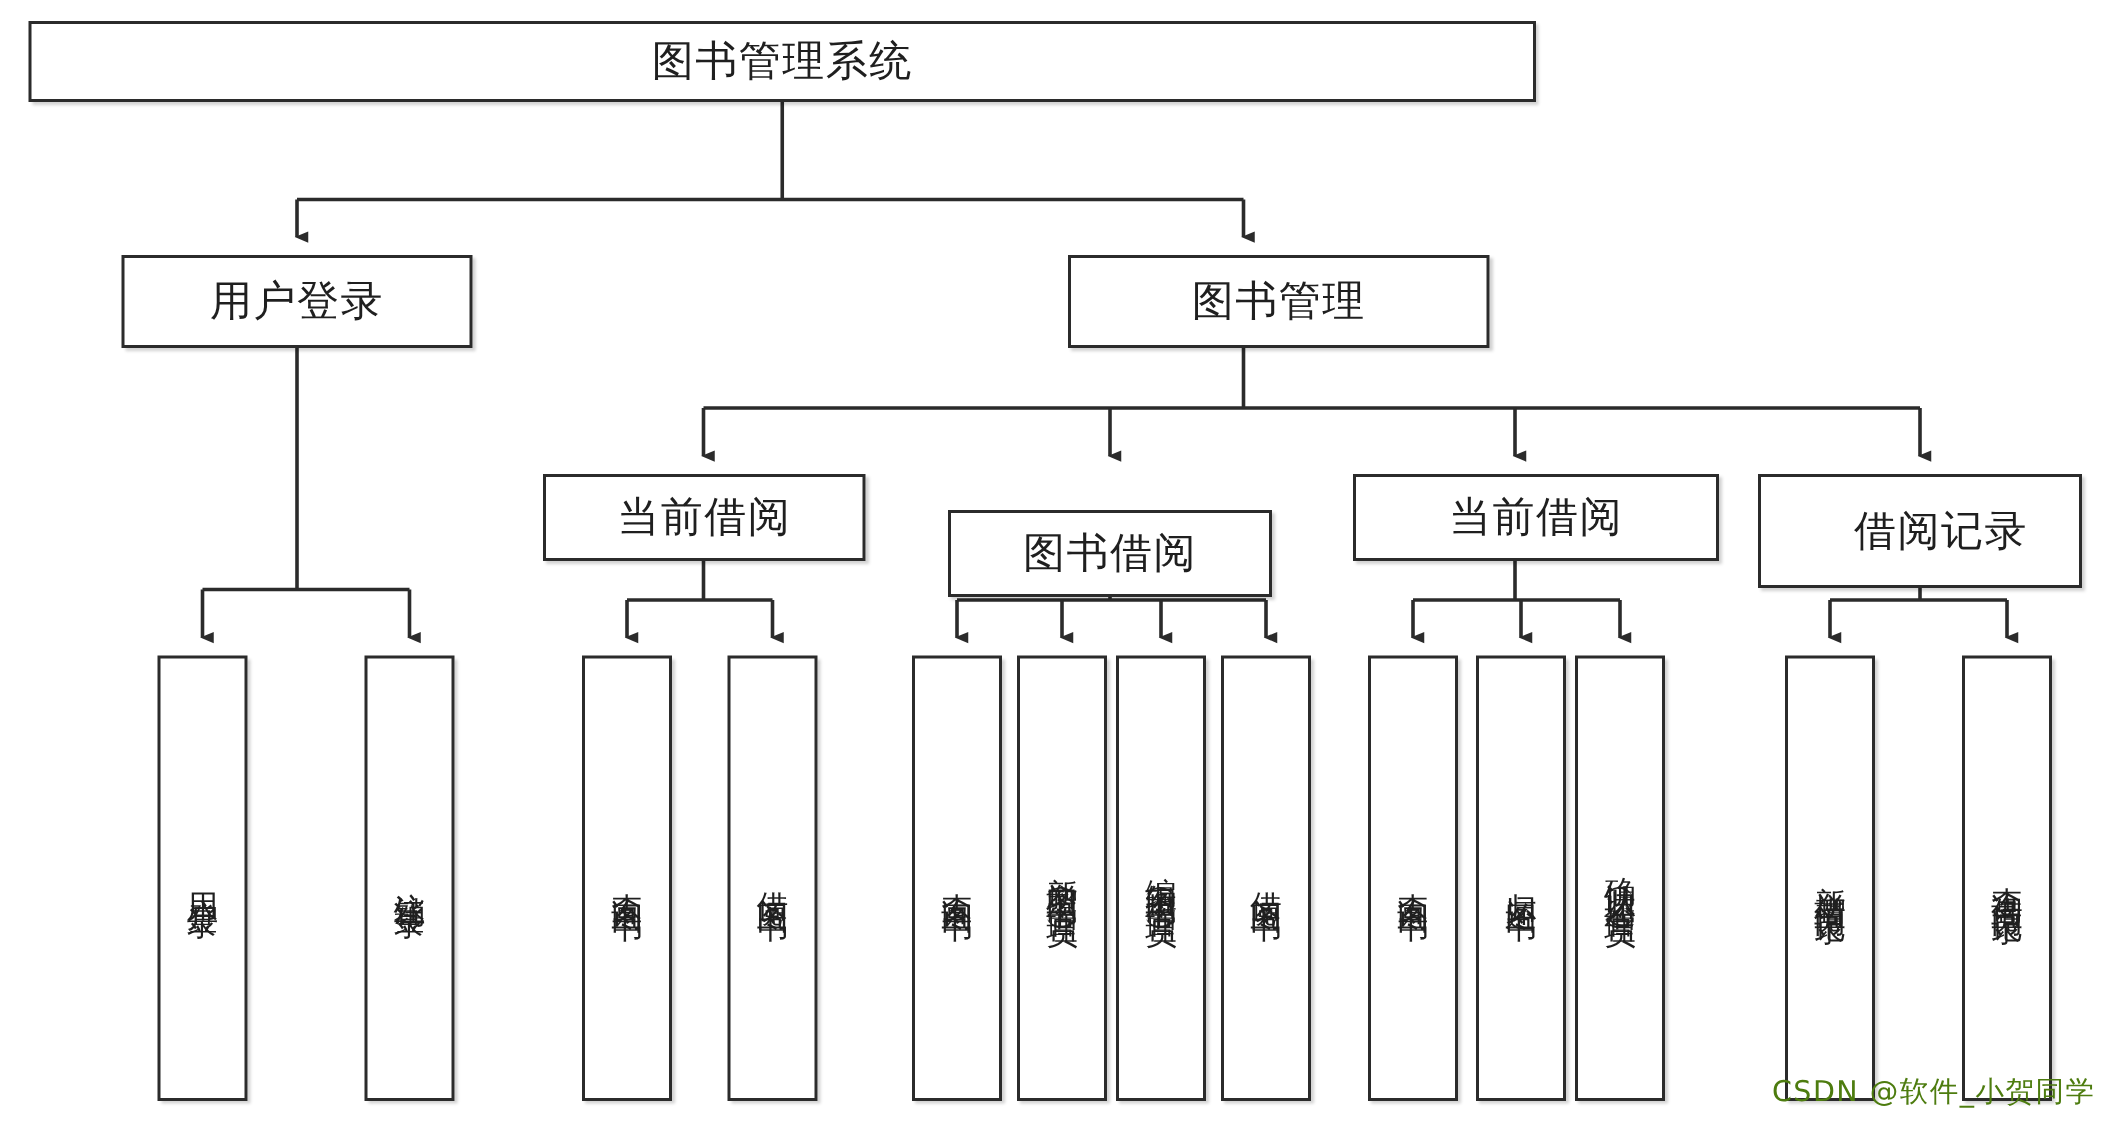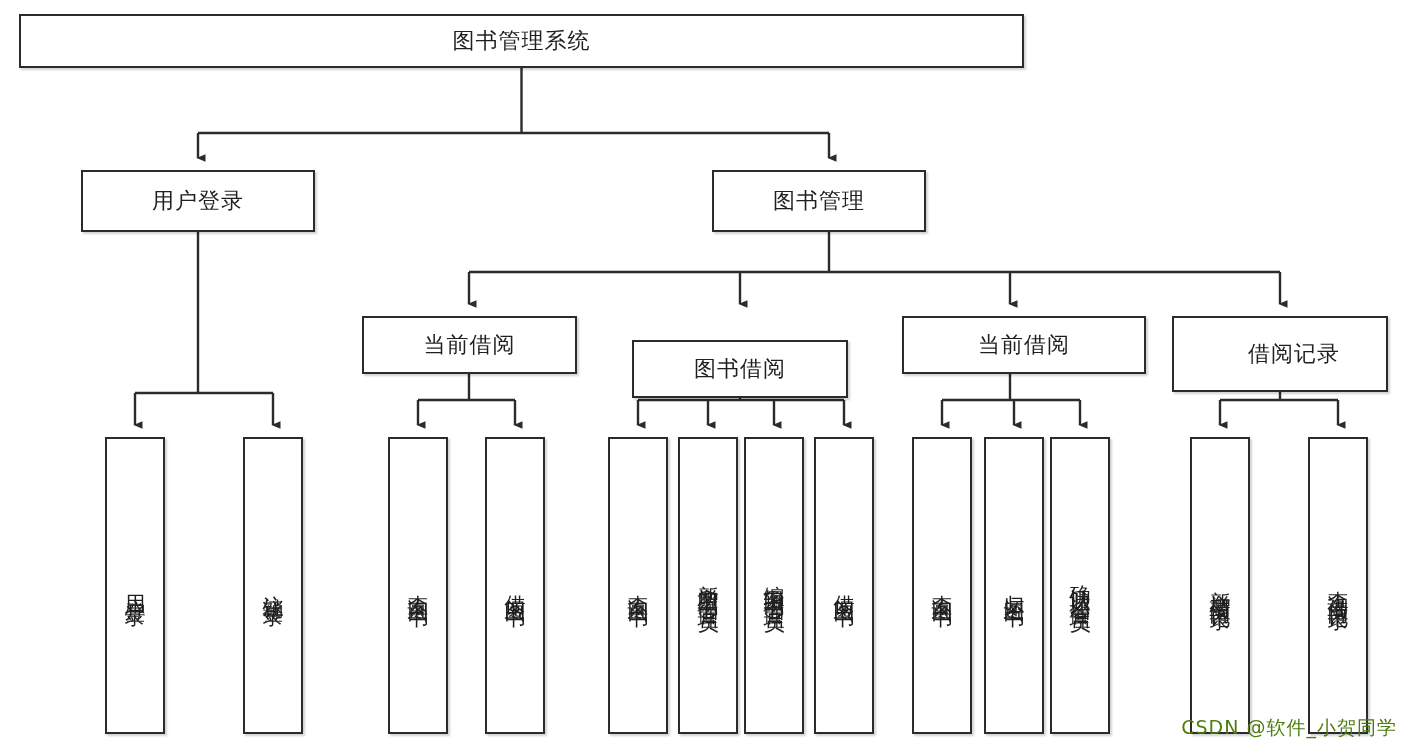--- a/index.html
+++ b/index.html
@@ -26,21 +26,21 @@
     position: absolute;
     box-sizing: border-box;
     background: #ffffff;
     border: 2.5px solid #2b2b2b;
     box-shadow: 2px 2px 2px rgba(0,0,0,0.18);
     display: flex;
     align-items: center;
     justify-content: center;
   }
   .node-label-h {
-    font-size: 22px;
+    font-size: 28px;
     color: #1f1f1f;
     letter-spacing: 1px;
     white-space: nowrap;
     line-height: 1;
   }
   .node-box.leaf {
     align-items: center;
     justify-content: center;
     padding: 4px 0;
   }
@@ -120,21 +120,21 @@
     </g>
   </svg>
 
   <div class="node-box" style="left: 19px; top: 14px; width: 1005px; height: 54px;">
     <span class="node-label-h">图书管理系统</span>
   </div>
 
   <div class="node-box" style="left: 81px; top: 170px; width: 234px; height: 62px;">
     <span class="node-label-h">用户登录</span>
   </div>
-  <div class="node-box" style="left: 712px; top: 170px; width: 214px; height: 62px;">
+  <div class="node-box" style="left: 712px; top: 170px; width: 281px; height: 62px;">
     <span class="node-label-h">图书管理</span>
   </div>
 
   <div class="node-box" style="left: 362px; top: 316px; width: 215px; height: 58px;">
     <span class="node-label-h">当前借阅</span>
   </div>
   <div class="node-box" style="left: 632px; top: 316px; width: 216px; height: 58px; margin-top: 24px;">
     <span class="node-label-h">图书借阅</span>
   </div>
   <div class="node-box" style="left: 902px; top: 316px; width: 244px; height: 58px;">

